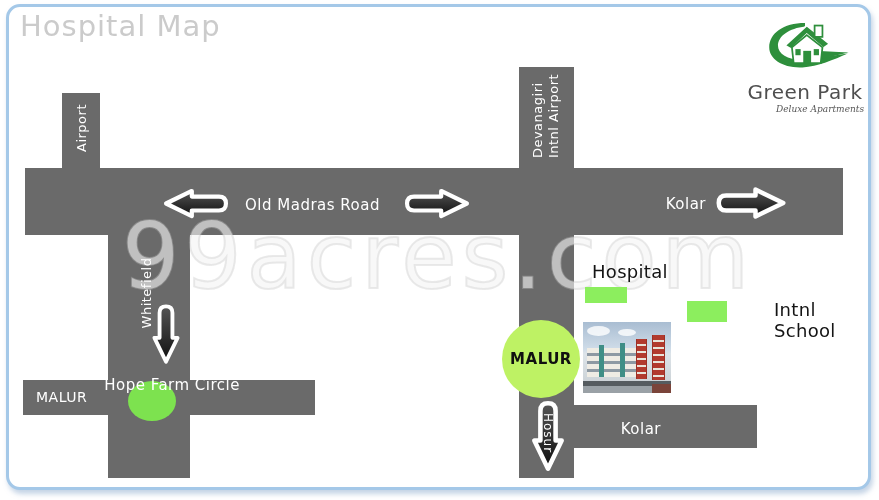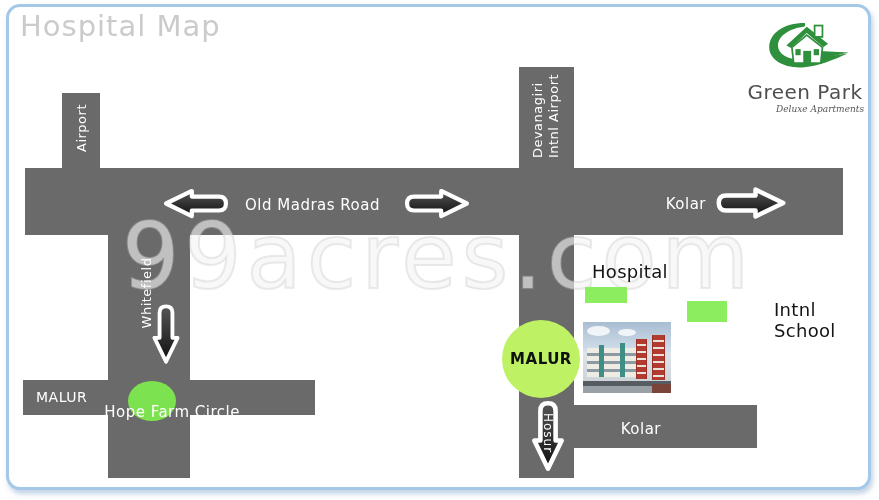--- a/index.html
+++ b/index.html
@@ -126,21 +126,21 @@
 </div>
 
 <div class="rlabel center" style="left:240px;top:196px;width:140px;">Old Madras Road</div>
 
 <div class="rlabel center" style="left:644px;top:195px;width:62px;">Kolar</div>
 
 <div class="v" style="left:146px;top:293px;">Whitefield</div>
 
 <div class="rlabel center" style="left:36px;top:389px;width:48px;font-size:14px;">MALUR</div>
 
-<div class="rlabel center" style="left:98px;top:403px;width:142px;z-index:4;">Hope Farm Circle</div>
+<div class="rlabel center" style="left:98px;top:376px;width:142px;z-index:4;">Hope Farm Circle</div>
 
 <div class="hosur-label">Hosur</div>
 
 <div class="rlabel center" style="left:597px;top:420px;width:64px;">Kolar</div>
 
 <div class="marker hope"></div>
 
 <div class="marker malur">
   <span>MALUR</span>
 </div>

